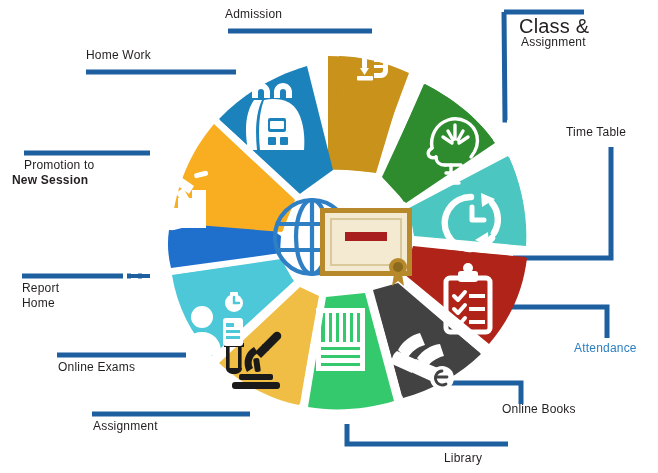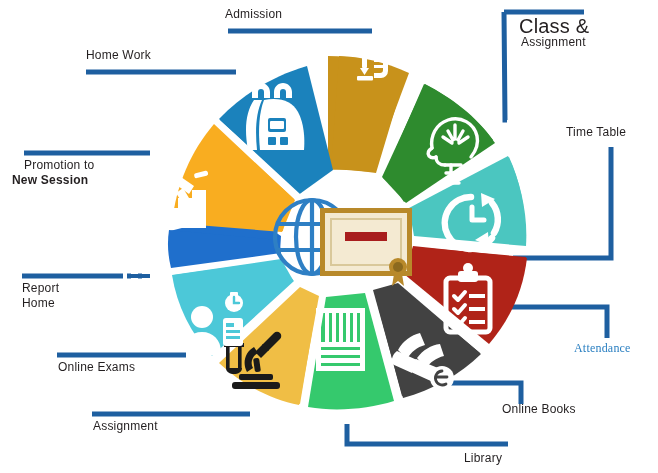--- a/index.html
+++ b/index.html
@@ -266,25 +266,25 @@
 </svg>
 </div>
 
 <div class="lbl sm" style="left:225px;top:8px;">Admission</div>
 
 <div class="lbl big" style="left:519px;top:15px;">Class &amp;</div>
 <div class="lbl sm" style="left:521px;top:36px;">Assignment</div>
 
 <div class="lbl sm" style="left:566px;top:126px;">Time Table</div>
 
-<div class="lbl sm blue" style="left:574px;top:342px;font-family:Liberation Serif, serif;">Attendance</div>
+<div class="lbl sm blue" style="left:574px;top:342px;">Attendance</div>
 
 <div class="lbl sm" style="left:502px;top:403px;text-align:right;">Online Books</div>
 
-<div class="lbl sm" style="left:464px;top:452px;">Library</div>
+<div class="lbl sm" style="left:444px;top:452px;">Library</div>
 
 <div class="lbl sm" style="left:93px;top:420px;">Assignment</div>
 
 <div class="lbl sm" style="left:58px;top:361px;">Online Exams</div>
 
 <div class="lbl sm" style="left:22px;top:282px;">Report</div>
 <div class="lbl sm" style="left:22px;top:297px;">Home</div>
 
 <div class="lbl sm" style="left:24px;top:159px;">Promotion to</div>
 <div class="lbl sm" style="left:12px;top:174px;font-weight:bold;">New Session</div>

